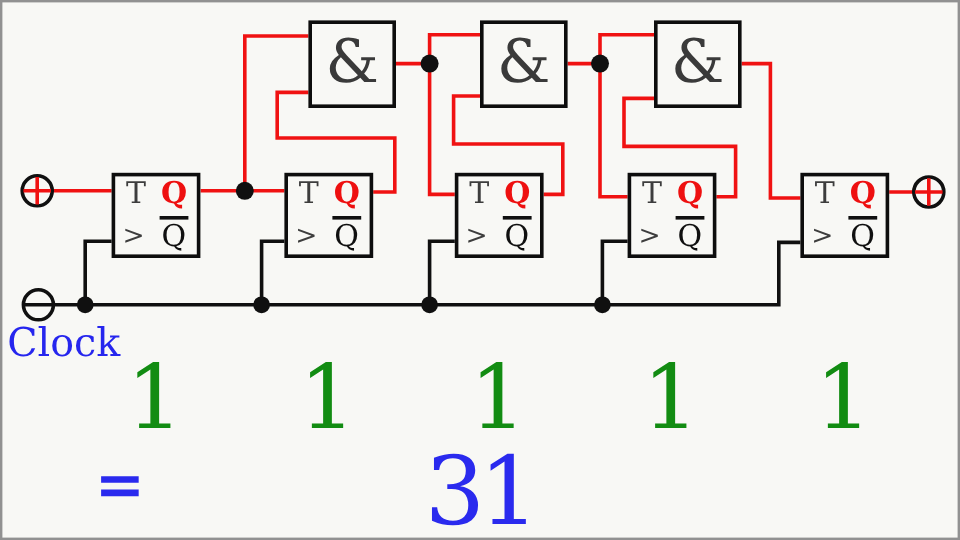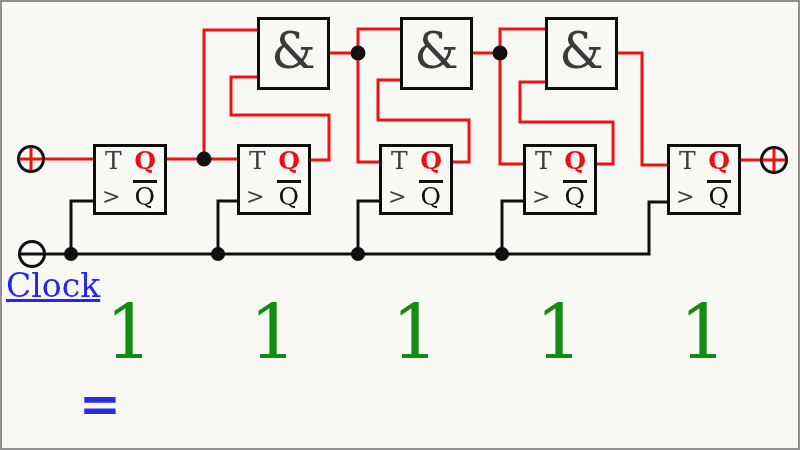--- a/index.html
+++ b/index.html
@@ -23,21 +23,21 @@
            border-top:3px solid #101010;padding:0 2px;}
 
   
   .and{
     position:absolute;top:15px;width:73px;height:73px;
     border:3px solid #0d0d0d;box-sizing:border-box;background:#f8f8f5;
     display:flex;align-items:center;justify-content:center;
   }
   .and span{font-size:50px;color:#3a3a3a;margin-top:-6px;}
 
-  .clock-label{position:absolute;left:4px;top:266px;font-size:33px;color:#2626ee;line-height:1.1;text-decoration:underline;}
+  .clock-label{position:absolute;left:4px;top:266px;font-size:33px;color:#2626ee;line-height:1.1;}
 
   .bit{position:absolute;top:293px;transform:translateX(-50%);
        font-size:74px;line-height:1;color:#128c12;}
 
   .binline{position:absolute;left:65px;top:377px;display:flex;align-items:baseline;color:#2a2aee;}
   .binline .binary{font-size:53px;font-weight:bold;letter-spacing:-8px;line-height:1;}
   .binline .equals{font-size:50px;font-weight:bold;margin-left:12px;line-height:1;}
   .decimal{position:absolute;left:352px;top:369px;font-size:79px;letter-spacing:-5px;
            line-height:1;color:#2a2aee;}
 </style>
@@ -140,14 +140,15 @@
 
   <span class="bit" style="left:127px">1</span>
   <span class="bit" style="left:271px">1</span>
   <span class="bit" style="left:413px">1</span>
   <span class="bit" style="left:557px">1</span>
   <span class="bit" style="left:701px">1</span>
 
   <div class="binline">
     <span class="equals">=</span>
   </div>
+  <div class="decimal">31</div>
 
 </div>
 
 </body></html>

